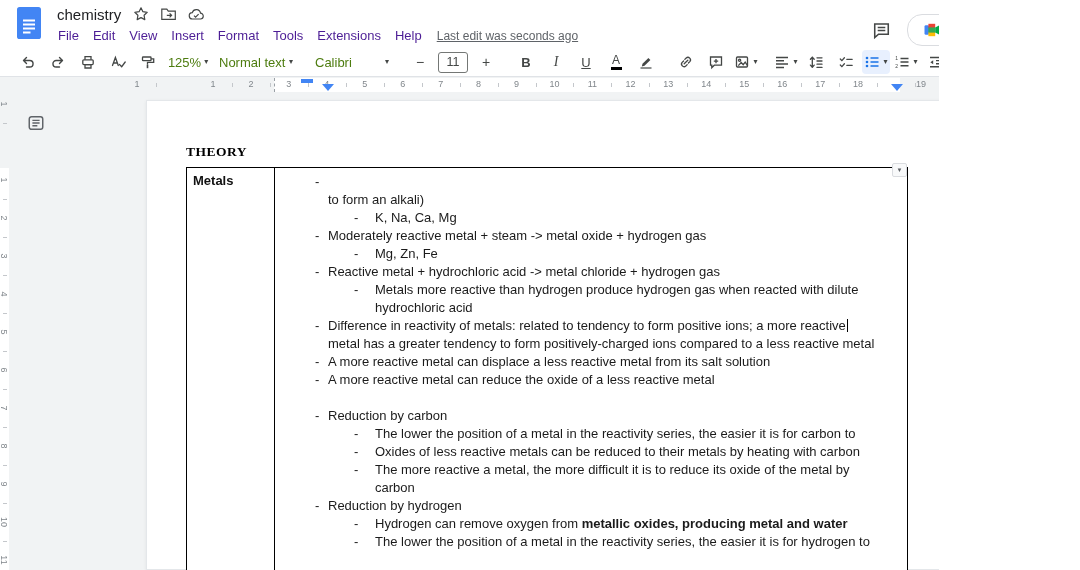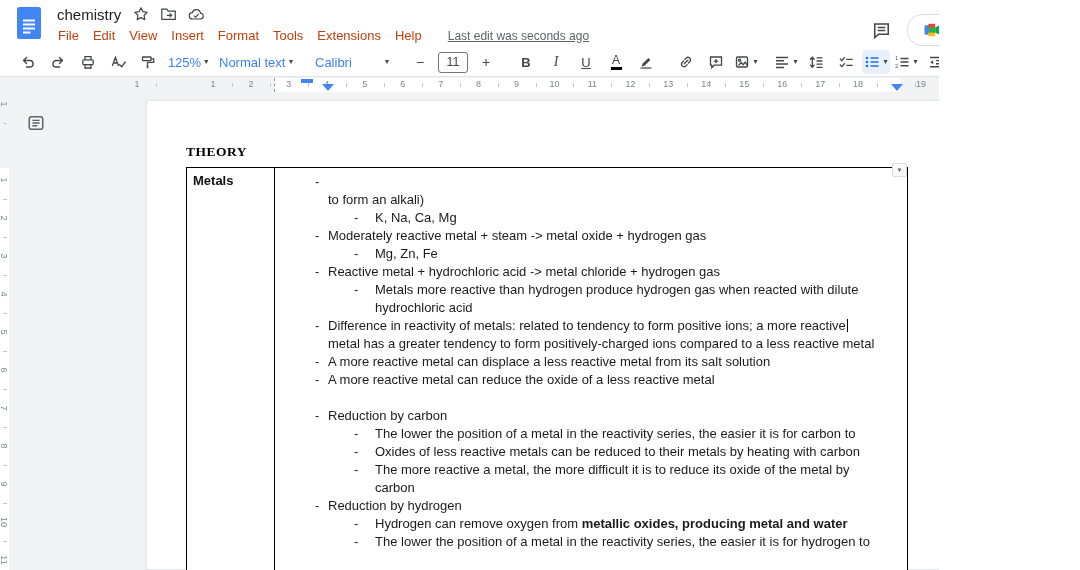--- a/index.html
+++ b/index.html
@@ -6,37 +6,37 @@
   .app{position:relative;width:939px;height:570px;overflow:hidden;background:#f1f3f4;
        font-family:"Liberation Sans",sans-serif;color:#202124;-webkit-font-smoothing:antialiased;}
   svg{display:block}
   
   .hdr{position:absolute;left:0;top:0;width:1080px;height:48px;background:#fff;}
   .logo{position:absolute;left:16px;top:6px;width:26px;height:34px;}
   .title-row{position:absolute;left:57px;top:4px;height:20px;display:flex;align-items:center;gap:11px;}
   .doc-title{font-size:15px;color:#202124;}
   .tic{width:17px;height:17px;display:flex;align-items:center;justify-content:center;color:#444746;border-radius:50%;}
   .menu-row{position:absolute;left:51px;top:26px;display:flex;align-items:center;}
-  .menu{font-size:13px;padding:2px 7px;border-radius:4px;color:#c2410c;cursor:default;}
-  .last-edit{margin-left:19px;font-size:12px;color:#5f6368;text-decoration:underline;}
+  .menu{font-size:13px;padding:2px 7px;border-radius:4px;color:#4c1d95;cursor:default;}
+  .last-edit{margin-left:8px;font-size:12px;color:#5f6368;text-decoration:underline;}
   .hdr-right{position:absolute;right:14px;top:9px;display:flex;align-items:center;gap:13px;}
   .hbtn{width:26px;height:26px;display:flex;align-items:center;justify-content:center;color:#444746;}
   .meet{width:55px;height:30px;border:1px solid #dadce0;border-radius:15px;background:#fff;
         display:flex;align-items:center;justify-content:center;gap:3px;}
   .share{height:30px;padding:12px 13px 0 11px;border-radius:4px;background:#1a73e8;color:#fff;
          display:flex;align-items:center;gap:8px;font-size:15px;font-weight:700;}
   .arr{font-size:8px;line-height:8px;color:#444746;}
   
   .tbar{position:absolute;left:0;top:48px;width:1080px;height:29px;background:#fff;
         border-bottom:1px solid #e0e3e7;display:flex;align-items:center;padding-left:13px;box-sizing:border-box;}
   .tbtn{height:24px;min-width:24px;border-radius:4px;display:flex;align-items:center;justify-content:center;
         gap:3px;color:#444746;font-size:13px;padding:0 2px;margin:0 1px;}
   .tbtn.active{background:#e8f0fe;color:#1a73e8;}
   .sep{width:1px;height:18px;background:#dadce0;margin:0 5px;}
-  .lbl{font-size:13px;color:#3b82f6;white-space:nowrap;}
+  .lbl{font-size:13px;color:#4d7c0f;white-space:nowrap;}
   .spread{min-width:74px;justify-content:space-between;padding:0 5px;}
   .sizebox{width:23px;height:19px;border:1px solid #747775;border-radius:3px;margin:0 3px;
            display:flex;align-items:center;justify-content:center;font-size:12.5px;color:#444746;}
   .glyphB{font-weight:700;font-size:13px}.glyphI{font-style:italic;font-family:"Liberation Serif",serif;font-size:14px}
   .glyphU{text-decoration:underline;font-size:13px}
   .tcol{display:flex;flex-direction:column;align-items:center;line-height:11px;}
   .tcol .a{font-size:12px}.tcol .bar{width:11px;height:3px;background:#000;margin-top:1px;}
   .edit-mode{position:absolute;left:1046px;top:50px;height:25px;display:flex;align-items:center;gap:4px;background:#fff;padding:0 3px;border-radius:4px;}
   
   .hruler{position:absolute;left:0;top:78px;width:1080px;height:14px;}

